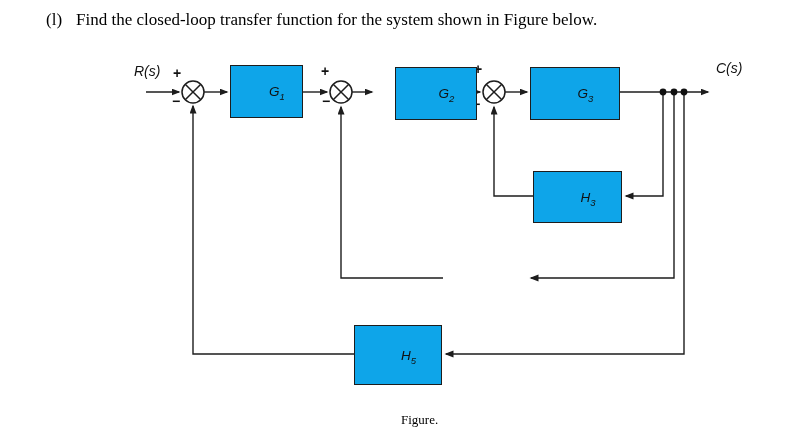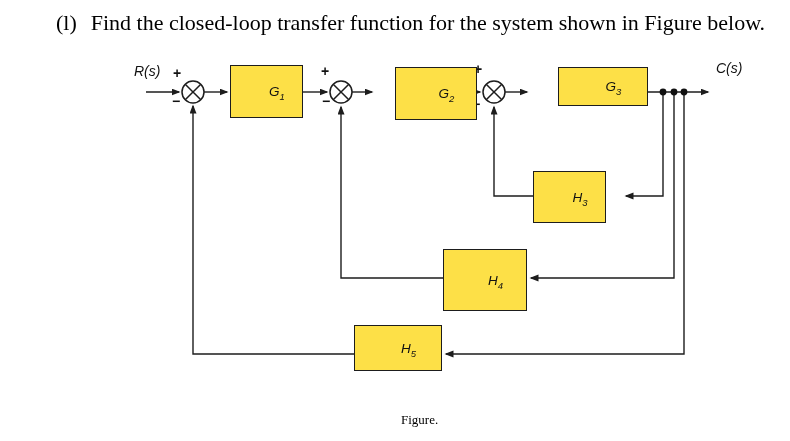--- a/index.html
+++ b/index.html
@@ -8,34 +8,34 @@
     position: relative;
     width: 790px;
     height: 441px;
     background: #ffffff;
     overflow: hidden;
     font-family: "Liberation Sans", sans-serif;
     color: #000000;
   }
   .title-line {
     position: absolute;
-    left: 56px;
+    left: 46px;
     top: 10px;
     font-family: "Liberation Serif", serif;
-    font-size: 22px;
+    font-size: 17px;
     color: #000000;
     white-space: nowrap;
   }
   .title-line .marker { display: inline-block; margin-right: 14px; }
   .diagram { position: absolute; left: 0; top: 0; width: 790px; height: 441px; }
   .wires { position: absolute; left: 0; top: 0; }
   .block {
     position: absolute;
     border: 1.5px solid #1d1d1d;
-    background: #fde047;
+    background: #0ea5e9;
     display: flex;
     align-items: center;
     justify-content: center;
     font-style: italic;
     font-size: 13.5px;
     color: #111111;
     padding-left: 21px;
   }
   .block sub { font-size: 9.5px; font-style: italic; line-height: 0; }
   .io-label {
@@ -56,24 +56,24 @@
     position: absolute;
     left: 401px;
     top: 412px;
     font-family: "Liberation Serif", serif;
     font-size: 13px;
     color: #000000;
   }
   
   .blk-g1 { left: 230px; top: 65px;  width: 73px; height: 53px; }
   .blk-g2 { left: 375px; top: 67px;  width: 82px; height: 53px; margin-left: 20px; }
-  .blk-g3 { left: 558px; top: 67px;  width: 90px; height: 39px; }
-  .blk-h3 { left: 533px; top: 171px; width: 73px; height: 52px; }
+  .blk-g3 { left: 530px; top: 67px;  width: 90px; height: 53px; }
+  .blk-h3 { left: 533px; top: 171px; width: 89px; height: 52px; }
   .blk-h4 { left: 443px; top: 249px; width: 84px; height: 62px; }
-  .blk-h5 { left: 354px; top: 325px; width: 88px; height: 46px; }
+  .blk-h5 { left: 354px; top: 325px; width: 88px; height: 60px; }
 </style>
 </head>
 <body>
 
 <div class="page">
 
   <div class="title-line">
     <span class="marker">(l)</span><span>Find the closed-loop transfer function for the system shown in Figure below.</span>
   </div>
 
@@ -142,23 +142,20 @@
     </div>
     <div class="block blk-g2">
       <span><span>G</span><sub>2</sub></span>
     </div>
     <div class="block blk-g3">
       <span><span>G</span><sub>3</sub></span>
     </div>
     <div class="block blk-h3">
       <span><span>H</span><sub>3</sub></span>
     </div>
-    <div class="block blk-h4">
-      <span><span>H</span><sub>4</sub></span>
-    </div>
     <div class="block blk-h5">
       <span><span>H</span><sub>5</sub></span>
     </div>
 
     <div class="caption">Figure.</div>
   </div>
 
 </div>
 
 </body></html>

